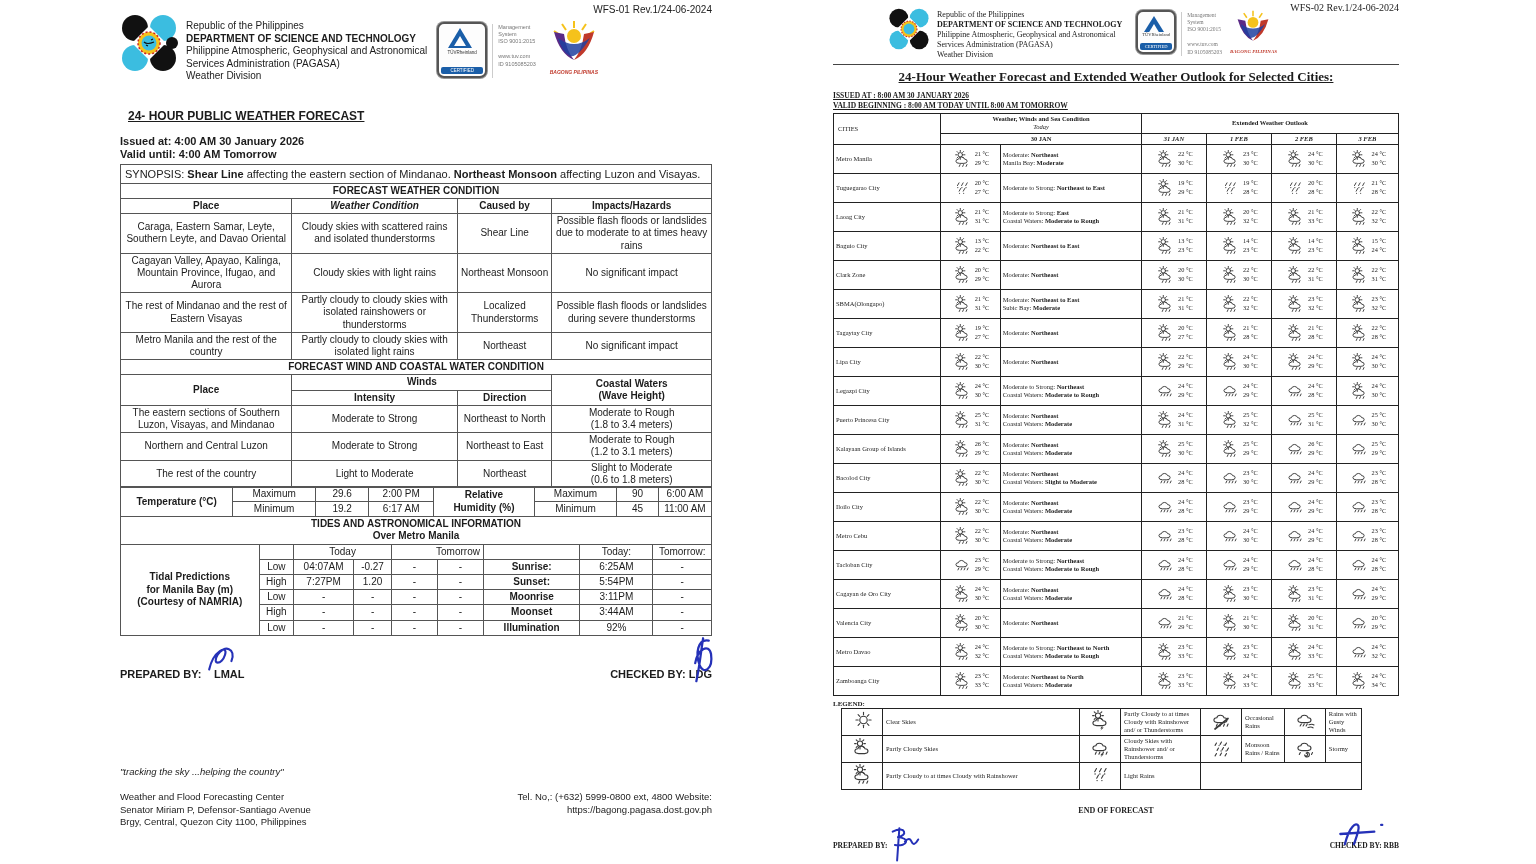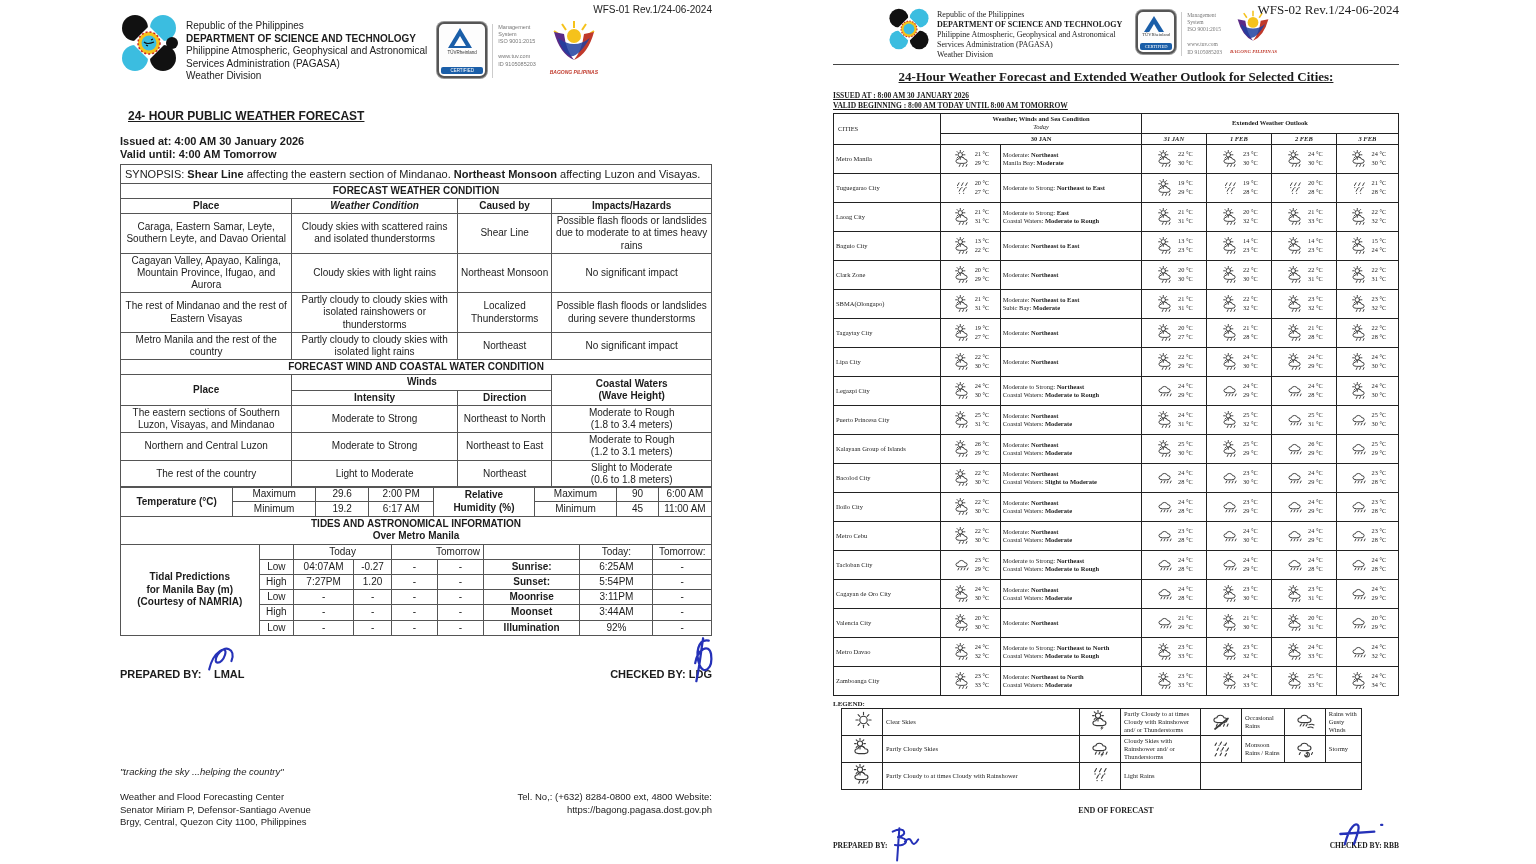--- a/index.html
+++ b/index.html
@@ -5,21 +5,21 @@
   html,body{margin:0;padding:0;background:#ffffff;}
   body{width:1536px;height:864px;position:relative;font-family:"Liberation Sans",sans-serif;color:#1c1c1c;overflow:hidden;}
   .page{position:absolute;top:0;background:#fff;}
   #left-page{left:120px;width:592px;}
   #right-page{left:833px;width:566px;font-family:"Liberation Serif",serif;}
   
   .hdr{display:flex;align-items:flex-start;margin-top:14px;}
   .agency{font-size:10px;line-height:1.25;margin-left:8px;margin-top:6px;}
   .agency .b{font-weight:bold;}
   .formcode{position:absolute;top:4px;right:0;font-size:10px;}
-  #right-page .formcode{font-size:13px;top:2px;text-align:right;}
+  #right-page .formcode{font-size:10px;top:2px;text-align:right;}
   .tuv{display:flex;margin-left:10px;margin-top:8px;}
   .tuvbox{width:46px;height:52px;border:2px solid #555;border-radius:7px;background:#fdfdfd;position:relative;box-shadow:0 0 0 1px #999;}
   .tuvtri{width:0;height:0;border-left:12px solid transparent;border-right:12px solid transparent;border-bottom:20px solid #1a5ea8;position:absolute;left:9px;top:4px;}
   .tuvtri:after{content:"";position:absolute;left:-6px;top:8px;border-left:6px solid transparent;border-right:6px solid transparent;border-bottom:10px solid #fdfdfd;}
   .tuvname{position:absolute;top:26px;left:0;right:0;text-align:center;font-size:4.5px;color:#333;}
   .tuvcert{position:absolute;bottom:2px;left:2px;right:2px;background:#1a5ea8;color:#fff;font-size:4.5px;text-align:center;border-radius:2px;padding:1px 0;}
   .tuvside{font-size:5.5px;color:#777;margin-left:5px;line-height:1.3;border-left:1px solid #ccc;padding-left:5px;margin-top:2px;}
   .bagong{margin-left:12px;margin-top:6px;text-align:center;}
   .bagong .cap{font-size:5px;font-weight:bold;color:#c0392b;font-style:italic;margin-top:1px;}
   .doc-title{font-size:12px;font-weight:bold;text-decoration:underline;margin:26px 0 0 8px;}
@@ -327,21 +327,21 @@
   </div>
 
   <div class="quote">"tracking the sky ...helping the country"</div>
   <div class="footrow">
     <div id="foot-left">
         <div>Weather and Flood Forecasting Center</div>
         <div>Senator Miriam P, Defensor-Santiago Avenue</div>
         <div>Brgy, Central, Quezon City 1100, Philippines</div>
       </div>
     <div class="footright" id="foot-right">
-        <div>Tel. No,: (+632) 8284-0800 ext, 4800 Website:</div>
+        <div>Tel. No,: (+632) 5999-0800 ext, 4800 Website:</div>
         <div>https://bagong.pagasa.dost.gov.ph</div>
       </div>
   </div>
 </div>
 
 <div class="page" id="right-page">
   <div class="formcode">WFS-02 Rev.1/24-06-2024</div>
   <div class="rhdr">
     <svg class="plogo" width="42" height="42" viewBox="0 0 58 58">
       <circle cx="15" cy="14" r="13" fill="#111"></circle>

